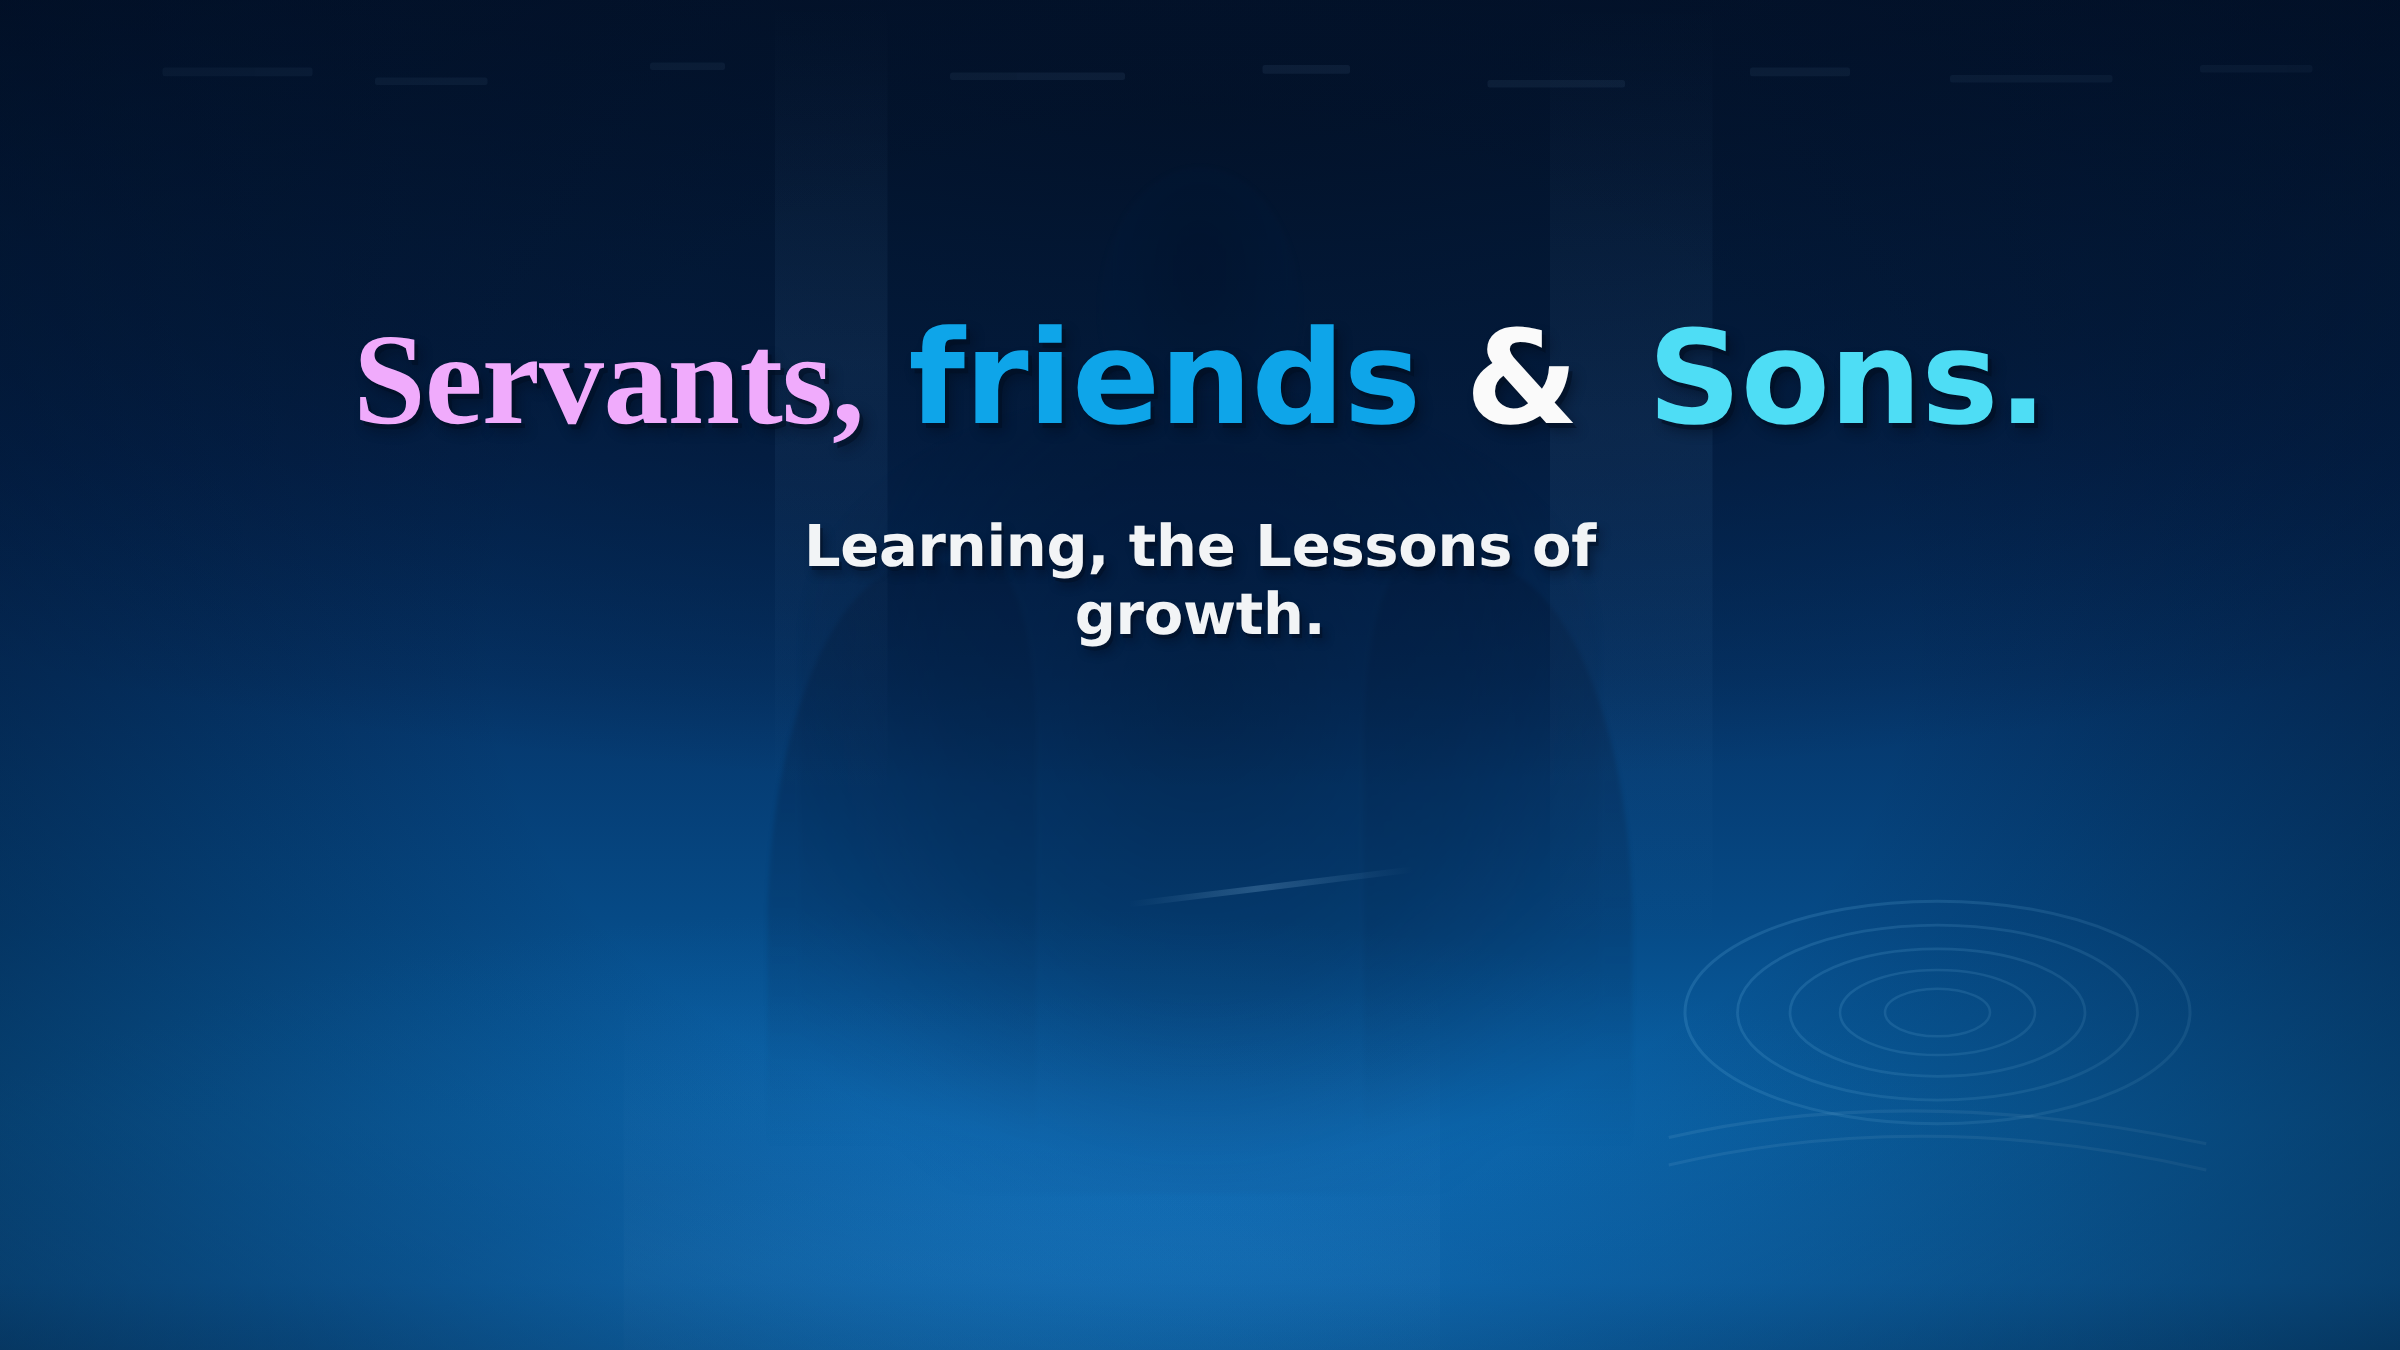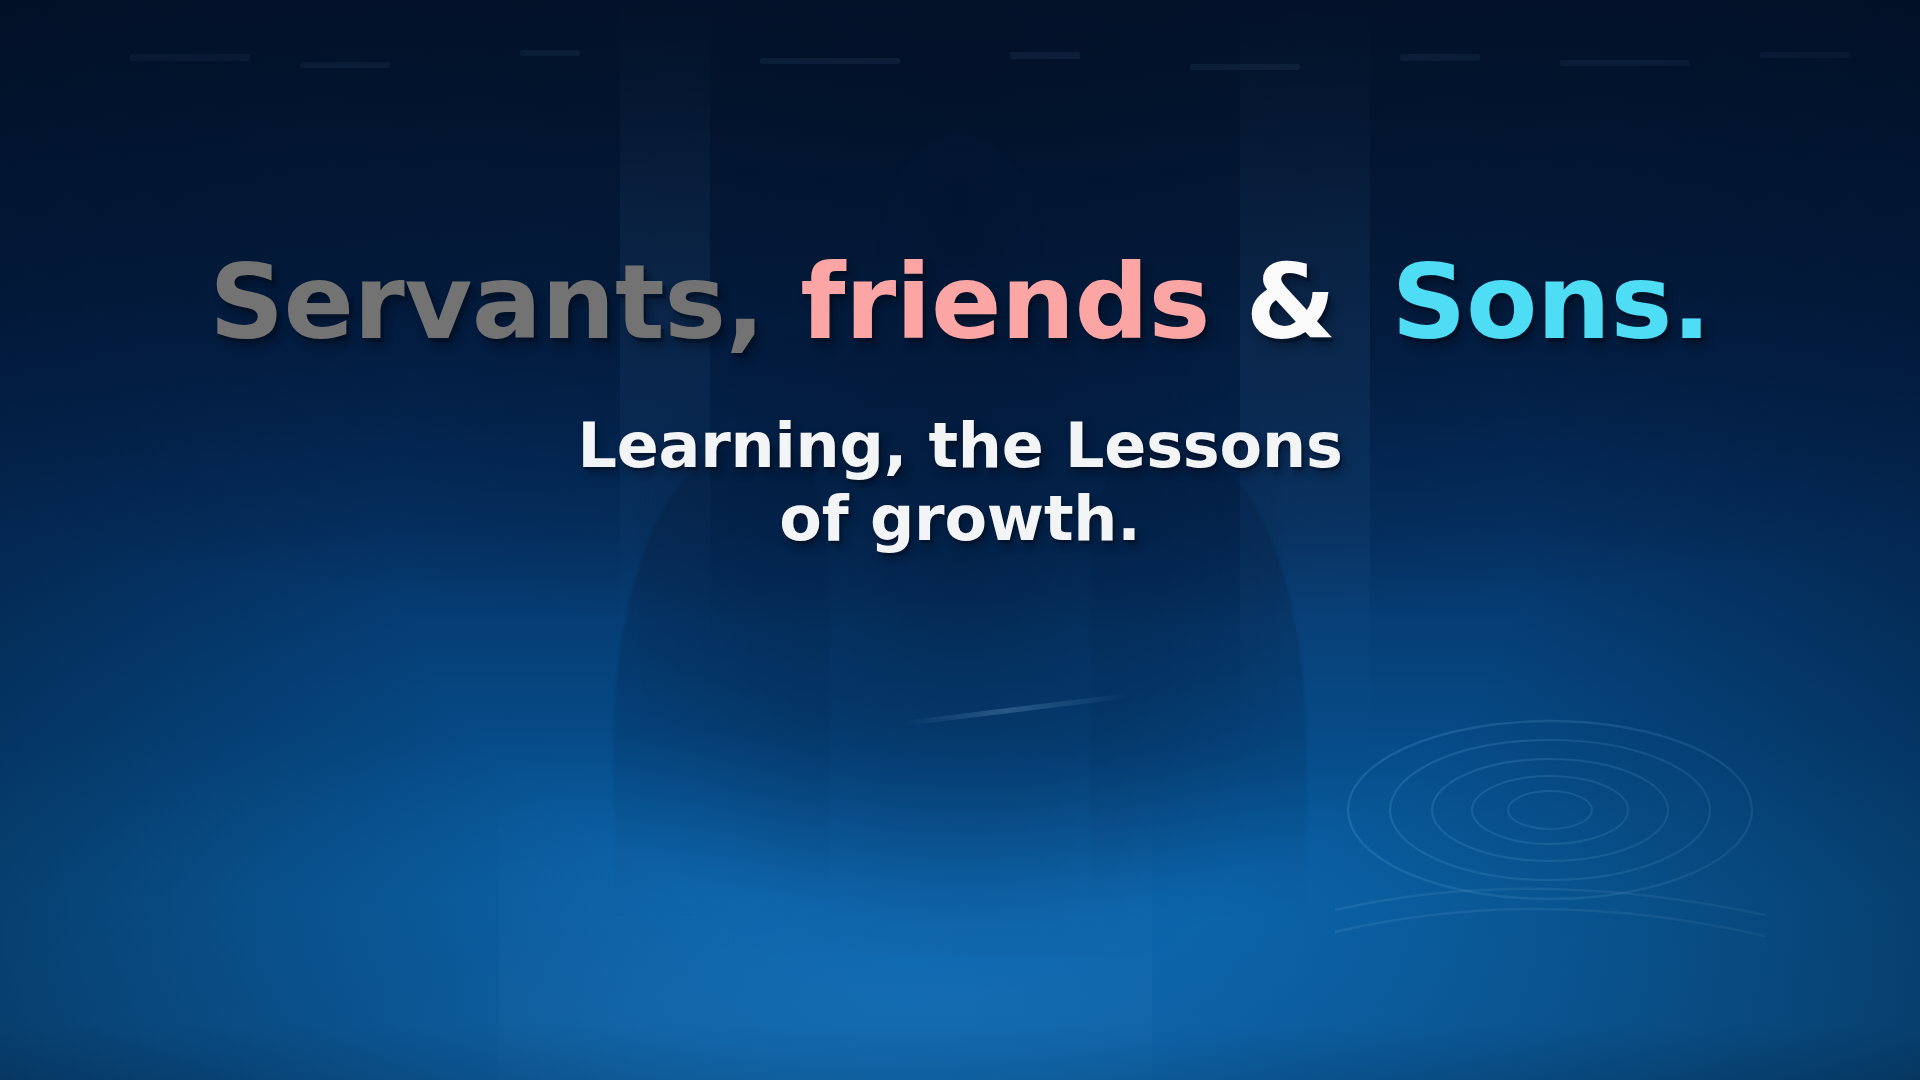--- a/index.html
+++ b/index.html
@@ -225,21 +225,21 @@
       3px 4px 0 rgba(2, 14, 34, 0.55),
       5px 7px 9px rgba(1, 10, 26, 0.45);
   }
   .title-seg { display: inline; }
   .title-space { display: inline; }
 
   .subtitle {
     margin-top: 52px;
     max-width: 840px;
     text-align: center;
-    font-size: 62px;
+    font-size: 46px;
     font-weight: 700;
     line-height: 1.18;
     letter-spacing: -0.2px;
     color: #f2f4f6;
     text-shadow:
       2px 3px 0 rgba(2, 14, 34, 0.5),
       4px 6px 8px rgba(1, 10, 26, 0.42);
   }
 </style>
 </head>
@@ -291,19 +291,19 @@
         <path d="M 5 272 Q 210 224 435 276" stroke-width="2.5"></path>
       </g>
     </svg>
   </div>
 
   <div class="bg-vignette-sides"></div>
 
   <div class="content">
 
     <div class="title-line">
-      <span class="title-seg" style="color: #737373;">Servants,</span><span class="title-space"> </span><span class="title-seg" style="color: #fca5a5;">friends</span><span class="title-space"> </span><span class="title-seg" style="color: rgb(250, 250, 250);">&amp;</span><span class="title-space"> </span><span class="title-seg" style="color: rgb(78, 221, 245); margin-left: 20px;">Sons.</span>
+      <span class="title-seg" style="color: #f0abfc; font-family: Liberation Serif, serif;">Servants,</span><span class="title-space"> </span><span class="title-seg" style="color: #0ea5e9;">friends</span><span class="title-space"> </span><span class="title-seg" style="color: rgb(250, 250, 250);">&amp;</span><span class="title-space"> </span><span class="title-seg" style="color: rgb(78, 221, 245); margin-left: 20px;">Sons.</span>
     </div>
 
     <div class="subtitle" style="color: rgb(242, 244, 246);">Learning, the Lessons of growth.</div>
 
   </div>
 </div>
 
 </body></html>

